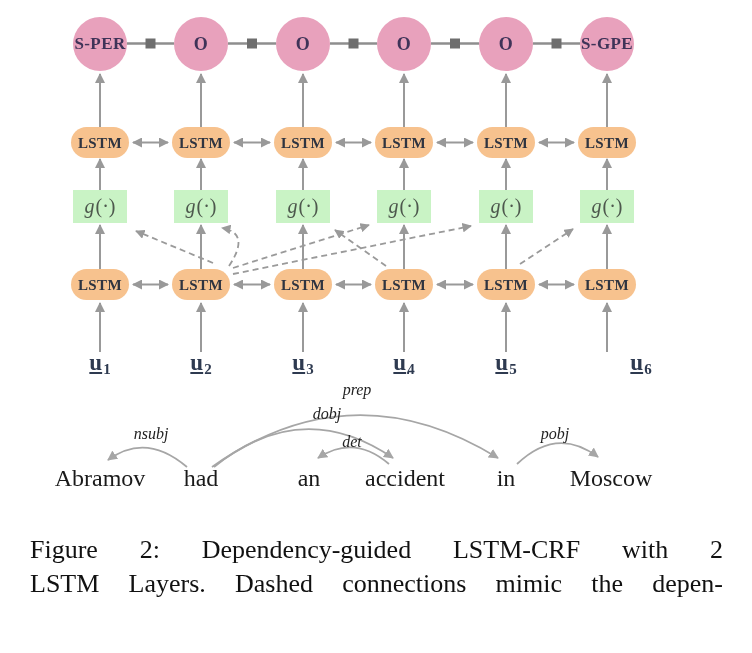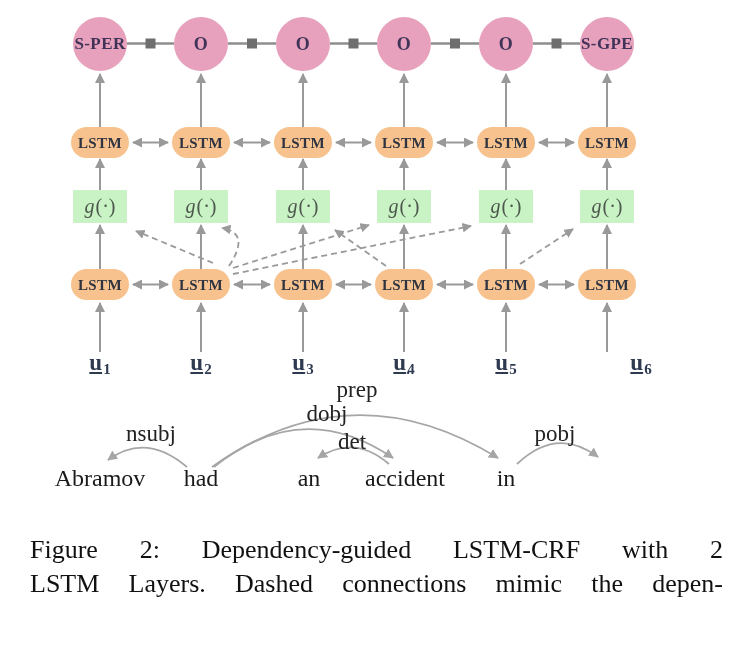--- a/index.html
+++ b/index.html
@@ -8,21 +8,21 @@
   svg{position:absolute;left:0;top:0;}
   .lab{position:absolute;transform:translate(-50%,-50%);white-space:nowrap;}
   .tag{font-weight:bold;font-size:17px;letter-spacing:.4px;color:#3f3358;}
   .tag.big{font-size:18px;}
   .lstm{font-weight:bold;font-size:15px;letter-spacing:.4px;color:#2f3440;}
   .gl{font-size:20px;color:#4d584d;}
   .gl .gi{font-style:italic;margin-right:1px;}
   .u{font-weight:bold;font-size:23px;color:#2e3a50;text-decoration:underline;}
   .u .us{font-size:15px;vertical-align:-4px;margin-left:1px;}
   .word{font-size:24px;color:#1a1a1a;}
-  .dep{font-size:23px;color:#222222;}
+  .dep{font-style:italic;font-size:16px;color:#222222;}
   .caption{position:absolute;left:30px;top:533px;width:693px;font-size:26px;line-height:33.5px;
            color:#111111;text-align:justify;}
   .caption .jl{text-align:justify;text-align-last:justify;}
   .caption .mi{font-style:italic;}
 </style>
 </head>
 <body>
 
 <div class="stage">
 
@@ -182,20 +182,21 @@
   <div class="lab u" style="left:303px;top:364px"><span>u</span><span class="us">3</span></div>
   <div class="lab u" style="left:404px;top:364px"><span>u</span><span class="us">4</span></div>
   <div class="lab u" style="left:506px;top:364px"><span>u</span><span class="us">5</span></div>
   <div class="lab u" style="left:641px;top:364px"><span>u</span><span class="us">6</span></div>
 
   <div class="lab word" style="left:100px;top:478px">Abramov</div>
   <div class="lab word" style="left:201px;top:478px">had</div>
   <div class="lab word" style="left:309px;top:478px">an</div>
   <div class="lab word" style="left:405px;top:478px">accident</div>
   <div class="lab word" style="left:506px;top:478px">in</div>
+  <div class="lab word" style="left:611px;top:478px">Moscow</div>
 
   <div class="lab dep" style="left:151px;top:434px">nsubj</div>
   <div class="lab dep" style="left:327px;top:414px">dobj</div>
   <div class="lab dep" style="left:357px;top:390px">prep</div>
   <div class="lab dep" style="left:352px;top:442px">det</div>
   <div class="lab dep" style="left:555px;top:434px">pobj</div>
 
   <div class="caption">
     <div class="jl">Figure 2:  Dependency-guided LSTM-CRF with 2</div>
     <div class="jl">LSTM Layers. Dashed connections mimic the depen-</div>

